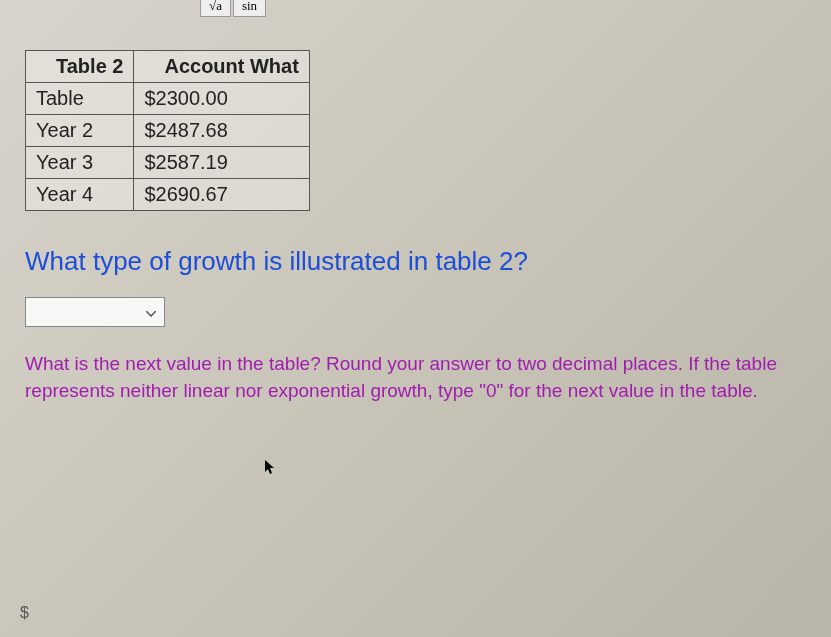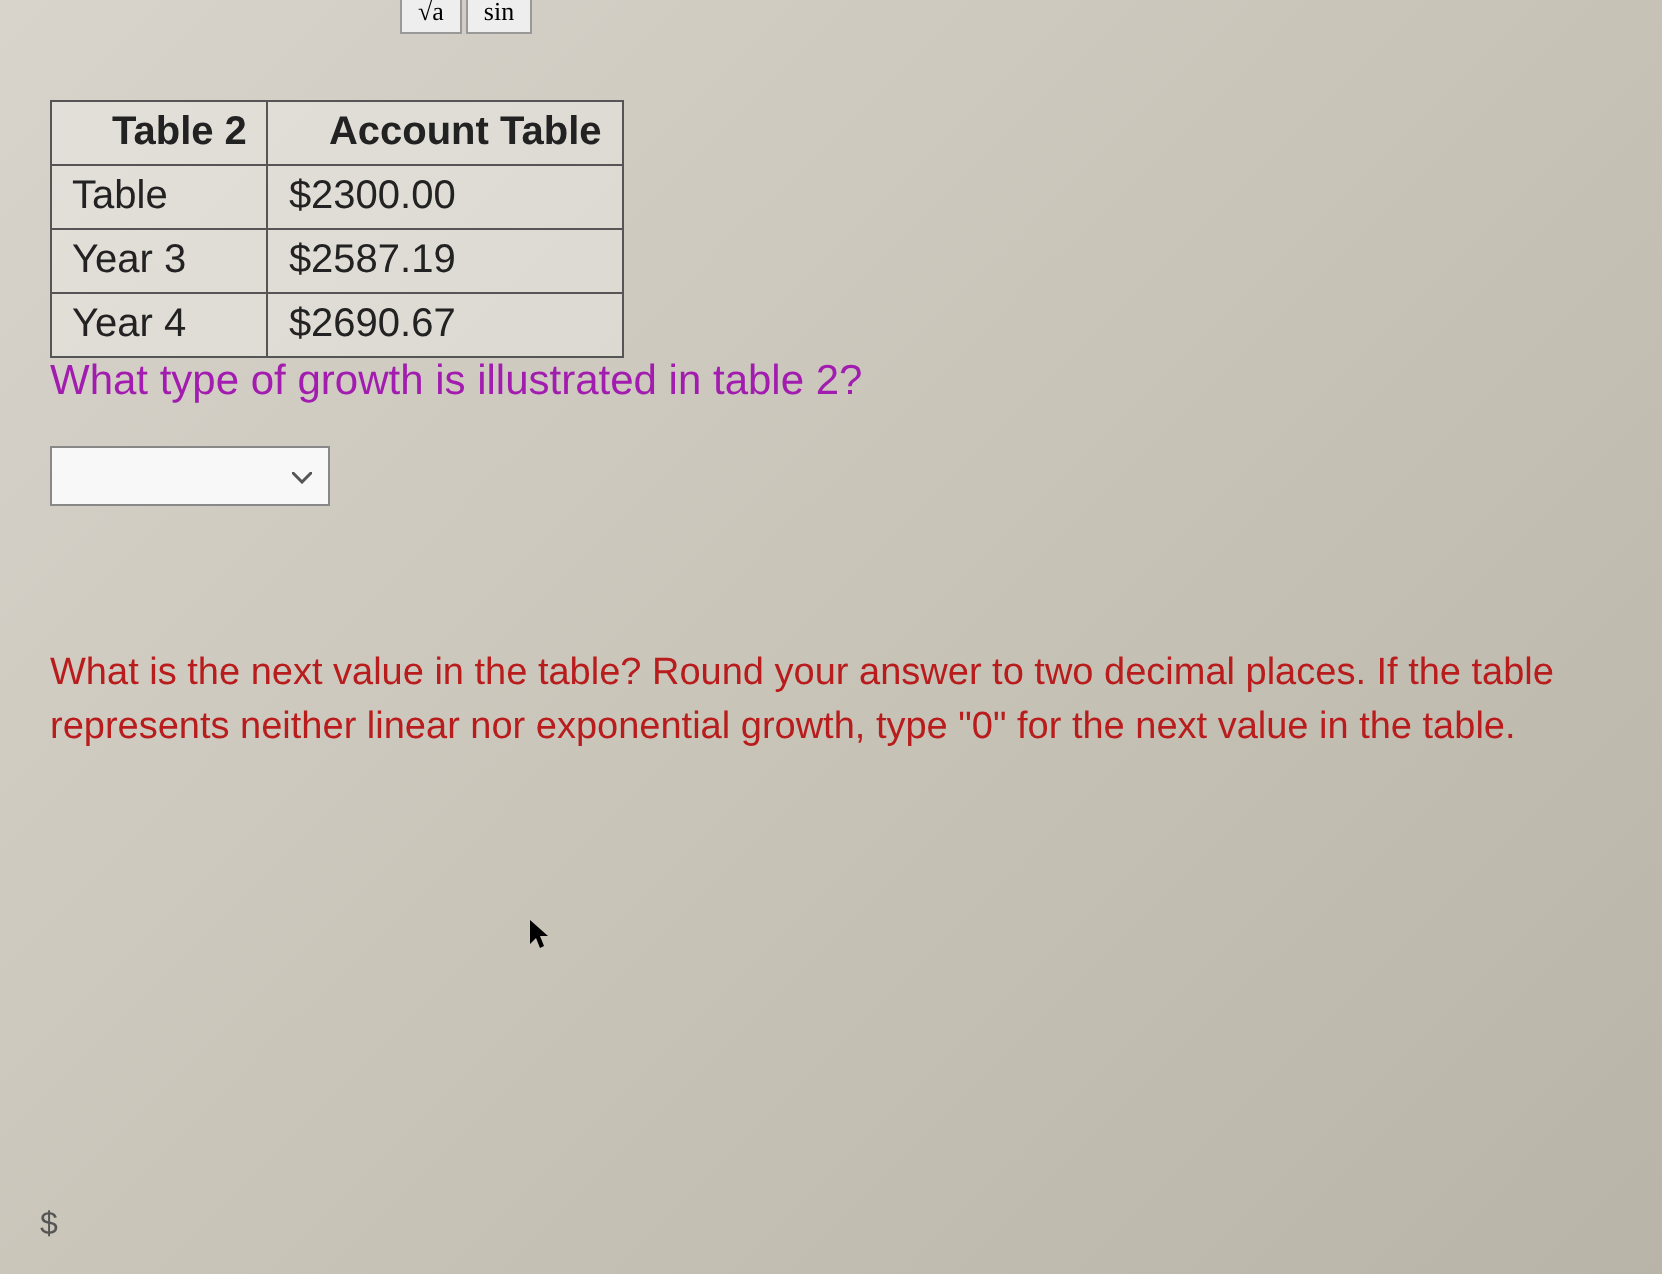--- a/index.html
+++ b/index.html
@@ -44,42 +44,43 @@
       font-size: 20px;
       font-family: Arial, sans-serif;
       color: #222;
       text-align: left;
     }
     .header-cell {
       font-weight: bold;
       padding-left: 30px;
     }
     .question-text {
-      font-size: 21px;
-      color: #a21caf;
+      font-size: 26px;
+      color: #1d4ed8;
+      margin-top: 35px;
       margin-left: 5px;
       font-family: Arial, sans-serif;
     }
     .dropdown {
       margin-top: 20px;
       margin-left: 5px;
       width: 140px;
       height: 30px;
       border: 1px solid #888;
       background: #f8f8f8;
       display: flex;
       align-items: center;
       justify-content: flex-end;
       padding-right: 8px;
     }
     .question-2 {
-      margin-top: 71px;
+      margin-top: 24px;
       margin-left: 5px;
       font-size: 19px;
-      color: #b91c1c;
+      color: #a21caf;
       line-height: 1.4;
       max-width: 780px;
     }
     .dollar-sign {
       position: absolute;
       bottom: 15px;
       left: 20px;
       font-size: 16px;
       color: #555;
     }
@@ -97,25 +98,29 @@
 <div class="toolbar-fragment">
   <div class="toolbar-btn">√a</div>
   <div class="toolbar-btn">sin</div>
 </div>
 
 <div class="table-container">
   <table>
     <tbody>
         <tr>
       <td class="header-cell">Table 2</td>
-      <td class="header-cell">Account Table</td>
+      <td class="header-cell">Account What</td>
     </tr>
     <tr>
       <td>Table</td>
       <td>$2300.00</td>
+    </tr>
+    <tr>
+      <td>Year 2</td>
+      <td>$2487.68</td>
     </tr>
     <tr>
       <td>Year 3</td>
       <td>$2587.19</td>
     </tr>
     <tr>
       <td>Year 4</td>
       <td>$2690.67</td>
     </tr>
   </tbody>

